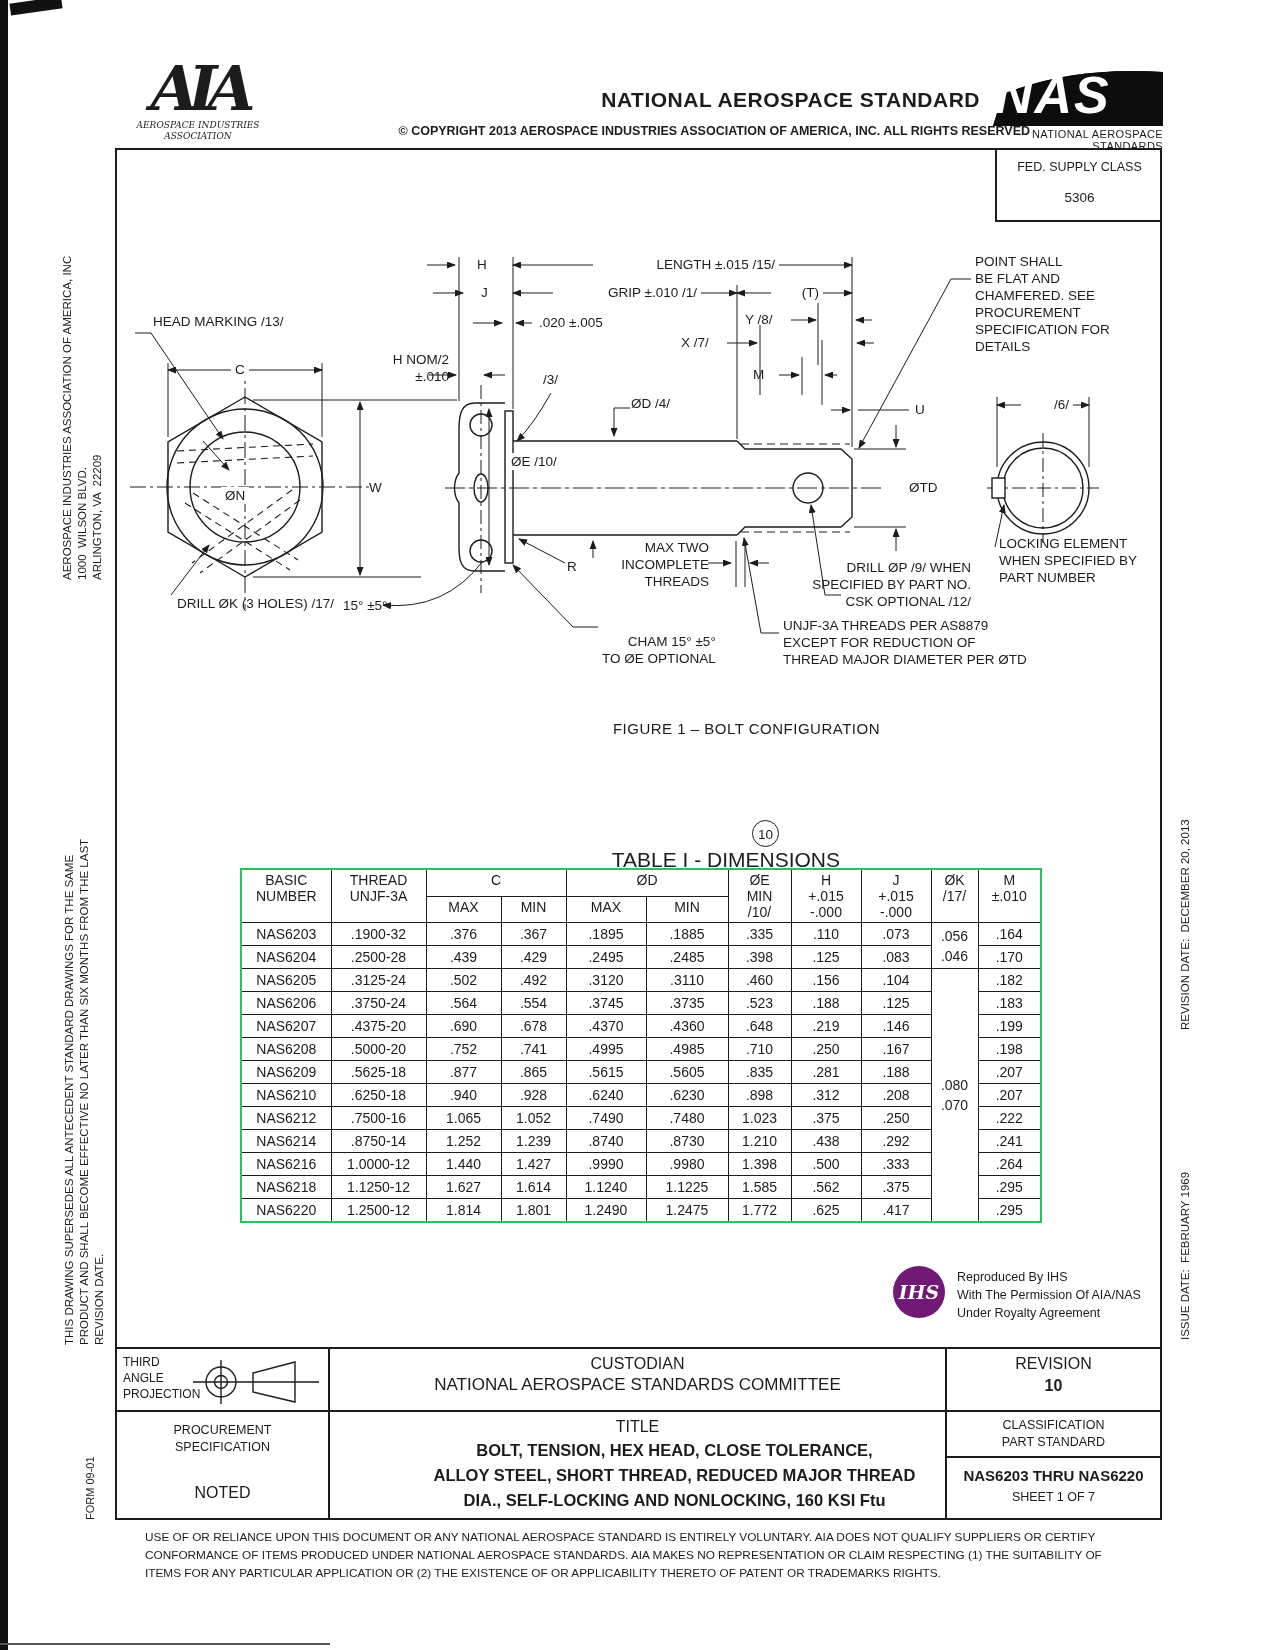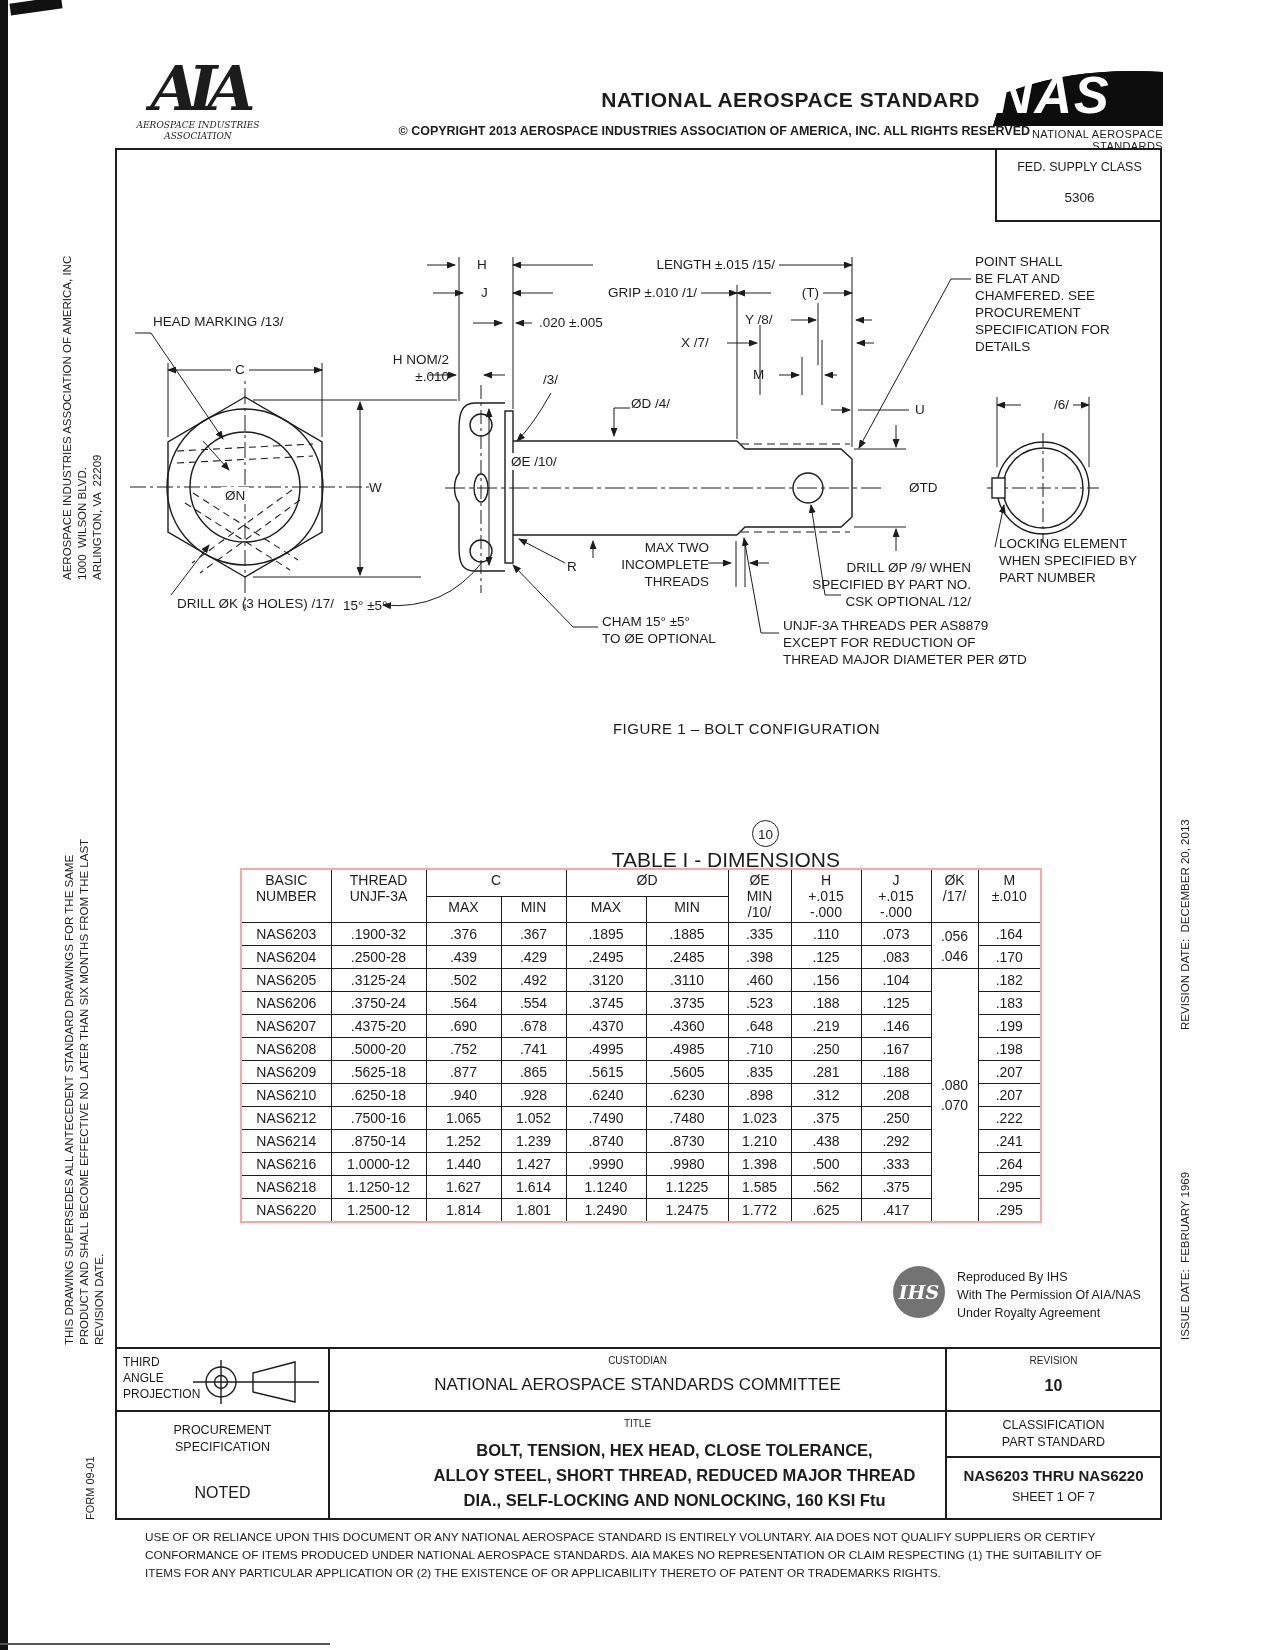--- a/index.html
+++ b/index.html
@@ -39,42 +39,42 @@
   
   .fig-wrap{left:115px;top:245px;width:1047px;height:475px;}
   .fig-label{position:absolute;font-size:13.5px;line-height:17px;color:#1c1c1c;}
   .wbg{background:#fff;padding:0 4px;}
   .fig-caption{left:400px;top:720px;width:480px;font-size:15px;letter-spacing:.5px;}
   
   .change-bubble{left:752px;top:820px;width:27px;height:27px;border:1.6px solid #1c1c1c;border-radius:50%;
                  font-size:13.5px;line-height:27px;text-align:center;box-sizing:border-box;}
   .tbl-title{left:450px;top:848px;width:390px;font-size:21px;}
   table.dim{position:absolute;left:240px;top:868px;border-collapse:collapse;table-layout:fixed;
-            font-size:14px;color:#1c1c1c;border:2px solid #fca5a5;}
+            font-size:14px;color:#1c1c1c;border:2px solid #22c55e;}
   table.dim th,table.dim td{border:1.4px solid #1c1c1c;padding:0 2px;text-align:center;font-weight:normal;
             white-space:pre-line;overflow:hidden;}
   table.dim thead th{line-height:16px;padding-top:2px;padding-bottom:2px;vertical-align:top;}
   table.dim tbody td{height:22px;line-height:22px;white-space:nowrap;}
   table.dim td.ok-cell{white-space:pre-line;line-height:20px;vertical-align:middle;}
   
-  .ihs-logo{left:893px;top:1266px;width:52px;height:52px;background:#737373;border-radius:50%;color:#fff;
+  .ihs-logo{left:893px;top:1266px;width:52px;height:52px;background:#701a75;border-radius:50%;color:#fff;
             font-family:"DejaVu Serif",serif;font-style:italic;font-weight:bold;font-size:19px;line-height:52px;text-align:center;}
   .ihs-credit{left:957px;top:1268px;width:230px;font-size:12.5px;line-height:18px;}
   
   .fbox{position:absolute;border:2px solid #1c1c1c;box-sizing:border-box;}
   .f-proj{left:115px;top:1347px;width:215px;height:65px;}
   .f-cust{left:328px;top:1347px;width:619px;height:65px;}
   .f-rev{left:945px;top:1347px;width:217px;height:65px;}
   .f-proc{left:115px;top:1410px;width:215px;height:110px;}
   .f-title{left:328px;top:1410px;width:619px;height:110px;}
   .f-class{left:945px;top:1410px;width:217px;height:48px;}
   .f-part{left:945px;top:1456px;width:217px;height:64px;}
   .proj-label{position:absolute;left:6px;top:5px;font-size:12px;line-height:16px;white-space:pre;}
   .proj-sym{position:absolute;left:70px;top:6px;}
-  .cell-cap{position:absolute;left:0;top:6px;width:100%;text-align:center;font-size:10px;}
+  .cell-cap{position:absolute;left:0;top:6px;width:100%;text-align:center;font-size:16px;}
   .cust-name{position:absolute;left:0;top:26px;width:100%;text-align:center;font-size:17px;}
   .rev-val{position:absolute;left:0;top:28px;width:100%;text-align:center;font-size:16px;font-weight:bold;}
   .proc-label{position:absolute;left:0;top:10px;width:100%;text-align:center;font-size:12.5px;line-height:17px;white-space:pre;}
   .proc-val{position:absolute;left:0;top:72px;width:100%;text-align:center;font-size:16px;}
   .title-val{position:absolute;left:0;top:26px;width:100%;text-align:center;font-size:16.5px;font-weight:bold;line-height:25px;white-space:pre;margin-left:37px;}
   .class-label{position:absolute;left:0;top:5px;width:100%;text-align:center;font-size:12.5px;line-height:17px;white-space:pre;}
   .part-range{position:absolute;left:0;top:9px;width:100%;text-align:center;font-size:15px;font-weight:bold;}
   .sheet{position:absolute;left:0;top:32px;width:100%;text-align:center;font-size:12.5px;}
   .disclaimer{left:145px;top:1528px;width:990px;font-size:11.8px;line-height:18px;white-space:pre-line;}
 </style>
@@ -260,21 +260,21 @@
   <div class="fig-label pre" style="left:884px;top:290px;">LOCKING ELEMENT
 WHEN SPECIFIED BY
 PART NUMBER</div>
   <div class="fig-label pre ctr" style="left:688px;top:314px;width:168px;">DRILL ØP /9/ WHEN
 SPECIFIED BY PART NO.
 CSK OPTIONAL /12/</div>
   <div class="fig-label pre ctr" style="left:494px;top:294px;width:100px;">MAX TWO
 INCOMPLETE
 THREADS</div>
   <div class="fig-label" style="left:452px;top:313px;">R</div>
-  <div class="fig-label pre" style="left:487px;top:368px;">CHAM 15° ±5°
+  <div class="fig-label pre" style="left:487px;top:388px;text-align:right;">CHAM 15° ±5°
 TO ØE OPTIONAL</div>
   <div class="fig-label pre" style="left:668px;top:372px;">UNJF-3A THREADS PER AS8879
 EXCEPT FOR REDUCTION OF
 THREAD MAJOR DIAMETER PER ØTD</div>
 </div>
 
 <div class="abs fig-caption ctr">FIGURE 1 – BOLT CONFIGURATION</div>
 
 <div class="abs change-bubble">10</div>
 <div class="abs tbl-title ctr">TABLE I - DIMENSIONS</div>

